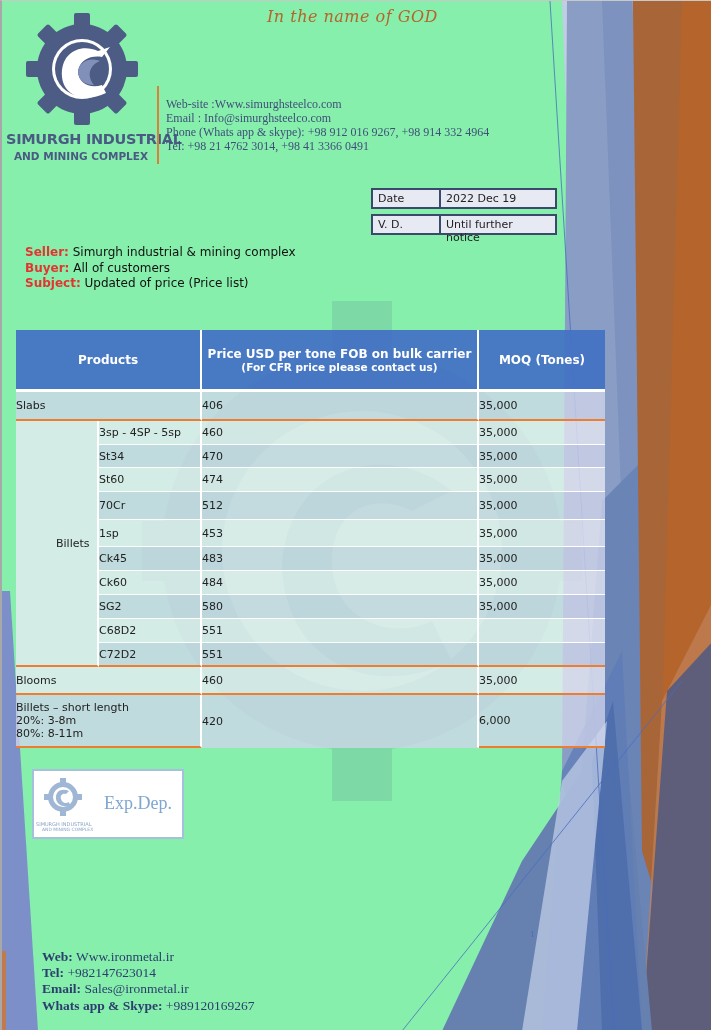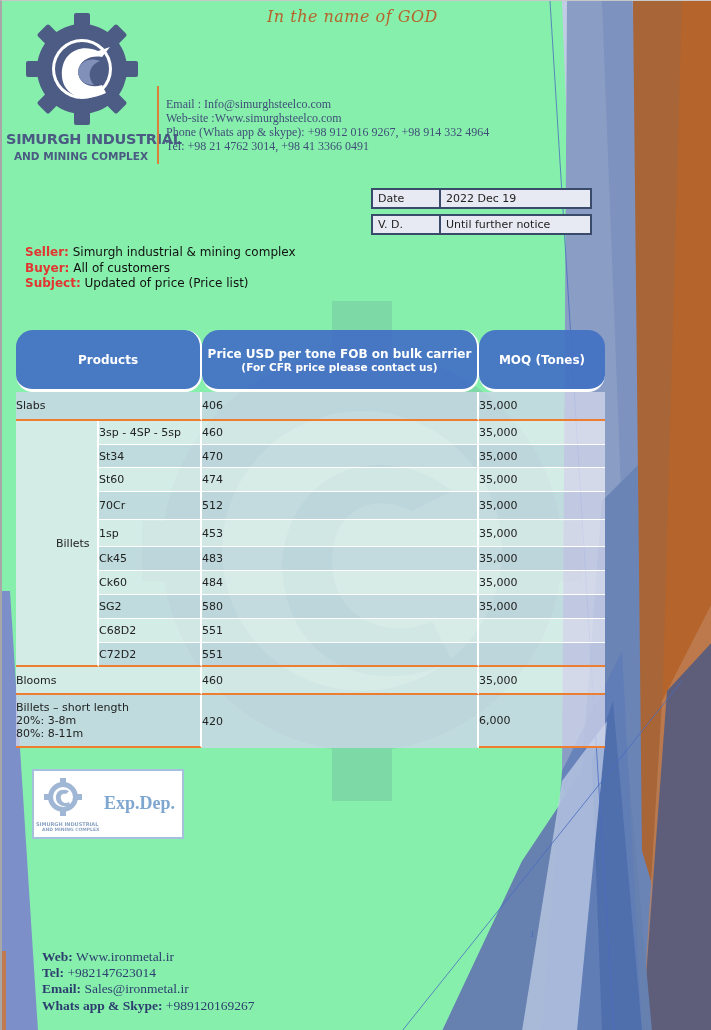--- a/index.html
+++ b/index.html
@@ -11,40 +11,40 @@
 
   .blessing { position: absolute; left: 265px; top: 6px; font-family: "DejaVu Serif", serif; font-style: italic; font-size: 16px; color: #b5652b; letter-spacing: 0.5px; }
 
   .logo { position: absolute; left: 16px; top: 12px; width: 128px; height: 112px; }
   .logo-text1 { position: absolute; left: 4px; top: 130px; width: 150px; text-align: center; font-family: "DejaVu Sans", sans-serif; font-weight: bold; font-size: 14.5px; color: #4a5a82; letter-spacing: -0.3px; white-space: nowrap; }
   .logo-text2 { position: absolute; left: 4px; top: 149px; width: 150px; text-align: center; font-family: "DejaVu Sans", sans-serif; font-weight: bold; font-size: 10.5px; color: #4a5a82; white-space: nowrap; }
   .header-divider { position: absolute; left: 155px; top: 85px; width: 2px; height: 78px; background: #d9803b; }
 
   .contact-top { position: absolute; left: 164px; top: 96px; font-family: "Liberation Serif", serif; font-size: 12px; line-height: 14px; color: #3f4f78; white-space: nowrap; }
 
-  .meta-table { position: absolute; left: 369px; width: 221px; height: 21px; border: 2px solid #3a4a6b; background: #e8eaf3; display: flex; font-family: "DejaVu Sans", sans-serif; font-size: 11px; color: #222; }
+  .meta-table { position: absolute; left: 369px; width: 186px; height: 21px; border: 2px solid #3a4a6b; background: #e8eaf3; display: flex; font-family: "DejaVu Sans", sans-serif; font-size: 11px; color: #222; }
   .meta-table .k { width: 68px; border-right: 2px solid #3a4a6b; padding: 2px 5px; }
   .meta-table .v { flex: 1; padding: 2px 5px; }
 
   .intro { position: absolute; left: 23px; top: 244px; font-family: "DejaVu Sans", sans-serif; font-size: 12px; line-height: 15.5px; color: #111; }
   .intro .lbl { color: #e3342f; font-weight: bold; }
 
   .price-table { position: absolute; left: 14px; top: 329px; width: 589px; border-collapse: separate; border-spacing: 0; font-family: "DejaVu Sans", sans-serif; font-size: 11px; color: #222; }
-  .price-table th { background: rgba(68,114,196,0.95); color: #fff; font-weight: bold; height: 62px; text-align: center; border-right: 2px solid #fff; border-bottom: 3px solid #fff; border-radius: 17px; }
+  .price-table th { background: rgba(68,114,196,0.95); color: #fff; font-weight: bold; height: 62px; text-align: center; border-right: 2px solid #fff; border-bottom: 3px solid #fff; }
   .price-table th:last-child { border-right: none; }
   .price-table th .sub { display: block; font-size: 10.5px; }
   .price-table th .main { font-size: 12px; }
   .price-table td { text-align: left; border-right: 2px solid #fff; border-bottom: 1px solid #fff; padding: 0; }
   .price-table td:last-child { border-right: none; }
   .row-a td { background: rgba(207,213,234,0.78); }
   .row-b td { background: rgba(233,235,245,0.78); }
   .orange-bottom td { border-bottom: 2px solid #ed7d31; }
   .billets-cell { background: rgba(233,235,245,0.78) !important; text-align: left !important; padding-left: 40px !important; }
 
-  .stamp { position: absolute; left: 30px; top: 768px; width: 152px; height: 70px; border: 2px solid #a5c0dc; background: #fff; font-weight: bold; }
+  .stamp { position: absolute; left: 30px; top: 768px; width: 152px; height: 70px; border: 2px solid #a5c0dc; background: #fff; }
   .stamp-logo { position: absolute; left: 8px; top: 6px; width: 42px; height: 40px; }
   .stamp-name1 { position: absolute; left: 2px; top: 50px; font-size: 5px; color: #8aa4c4; white-space: nowrap; font-family: "DejaVu Sans", sans-serif; }
   .stamp-name2 { position: absolute; left: 8px; top: 56px; font-size: 4.5px; color: #8aa4c4; white-space: nowrap; font-family: "DejaVu Sans", sans-serif; }
   .stamp-label { position: absolute; left: 70px; top: 22px; font-family: "Liberation Serif", serif; font-size: 18px; color: #7ea6cf; }
 
   .page-num { position: absolute; left: 528px; top: 928px; font-family: "Liberation Serif", serif; font-size: 9px; color: #4a6cc0; }
 
   .contact-bottom { position: absolute; left: 40px; top: 948px; font-family: "Liberation Serif", serif; font-size: 13.5px; line-height: 16.2px; color: #2c3e6e; white-space: nowrap; }
   .contact-bottom b { font-weight: bold; }
 </style>
@@ -107,22 +107,22 @@
     <circle cx="64" cy="56" r="30" fill="#ffffff"></circle>
     <circle cx="64" cy="56" r="27" fill="#4d5c85"></circle>
     <path d="M44 64 C42 40 62 30 80 38 L92 34 L84 44 C74 42 62 46 60 58 C60 70 72 76 84 72 L88 80 C68 90 46 84 44 64 Z" fill="#ffffff"></path>
     <path d="M60 58 C62 48 72 44 82 48 C72 52 68 62 76 72 C66 72 60 66 60 58 Z" fill="#8090b8"></path>
   </svg>
   <div class="logo-text1">SIMURGH INDUSTRIAL</div>
   <div class="logo-text2">AND MINING COMPLEX</div>
   <div class="header-divider"></div>
 
   <div class="contact-top">
+    <div>Web-site :Www.simurghsteelco.com</div>
     <div>Email : Info@simurghsteelco.com</div>
-    <div>Web-site :Www.simurghsteelco.com</div>
     <div>Phone (Whats app &amp; skype): +98 912 016 9267, +98 914 332 4964</div>
     <div>Tel: +98 21 4762 3014, +98 41 3366 0491</div>
   </div>
 
   <div class="meta-table" style="top:187px;">
     <div class="k">Date</div>
     <div class="v">2022 Dec 19</div>
   </div>
   <div class="meta-table" style="top:213px;">
     <div class="k">V. D.</div>

